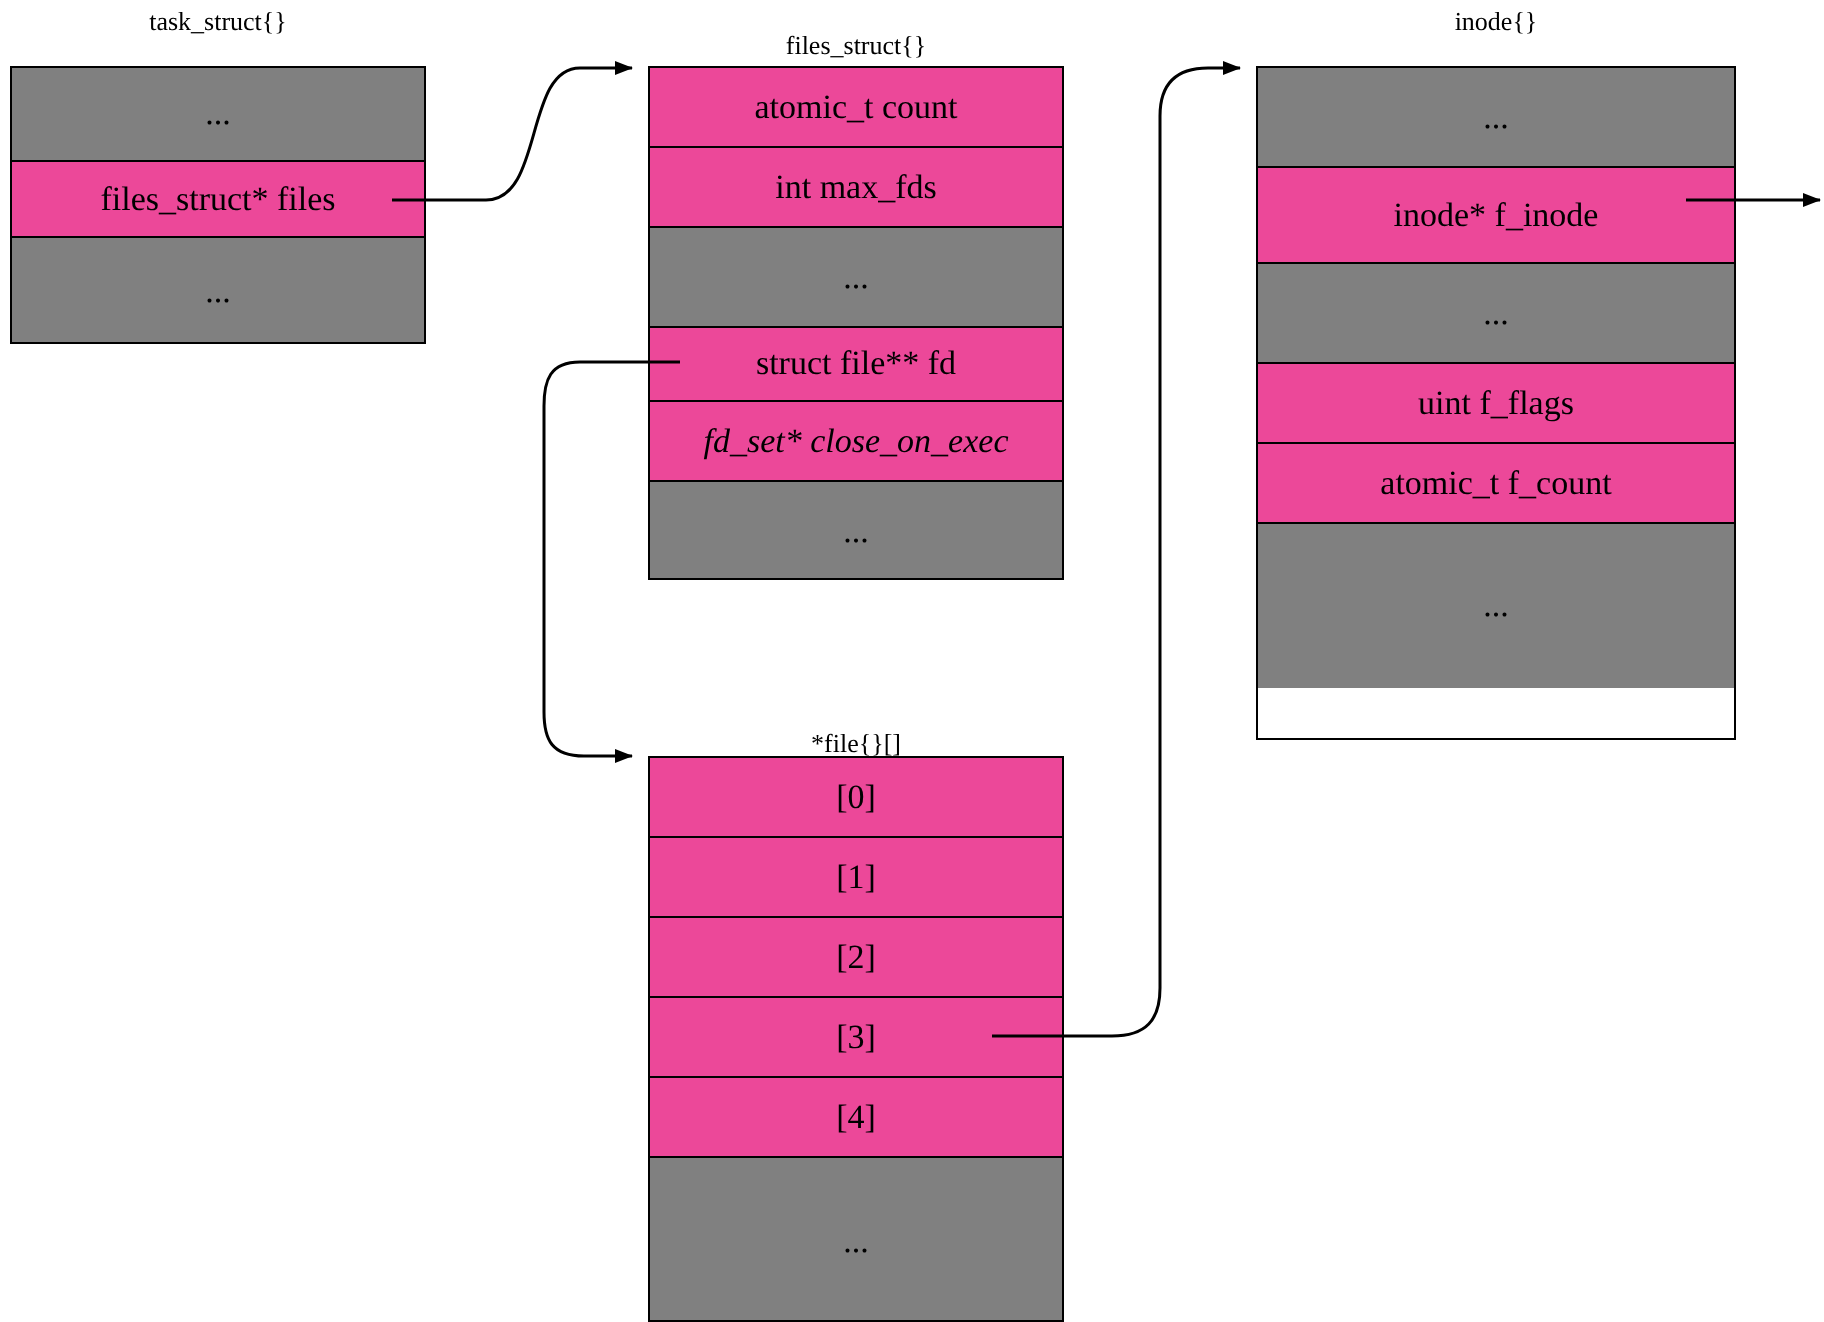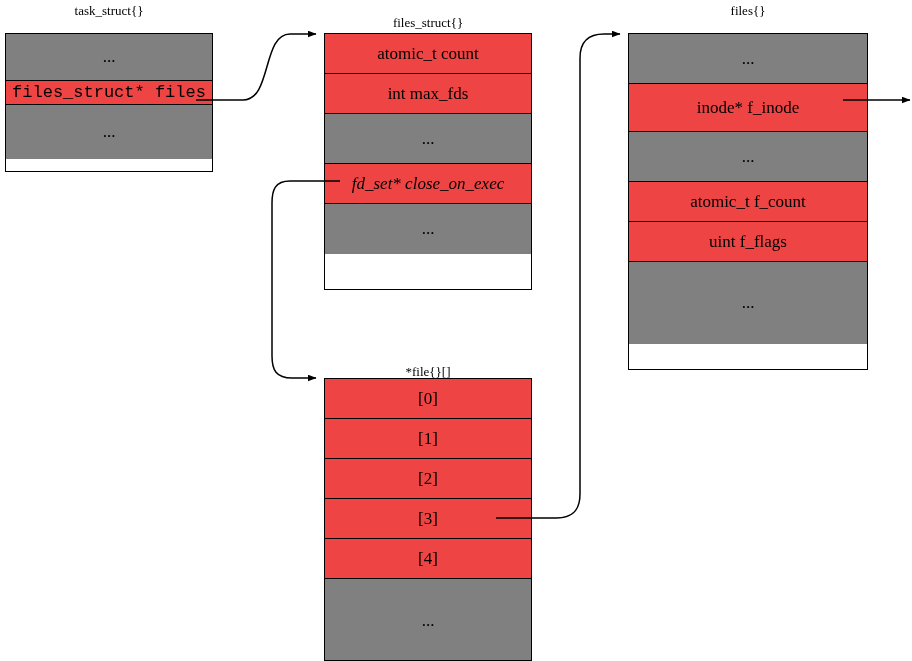--- a/index.html
+++ b/index.html
@@ -37,21 +37,21 @@
     border: 1.6px solid #000000;
     background: #ffffff;
     overflow: hidden;
   }
   .struct-row {
     box-sizing: border-box;
     border-bottom: 1.6px solid #000000;
     display: flex;
     align-items: center;
     justify-content: center;
-    background: #ef4444;
+    background: #ec4899;
     font-size: 17px;
     white-space: nowrap;
     color: #000;
   }
   .struct-row:last-child {
     border-bottom: none;
   }
   .struct-row.filler {
     background: #808080;
   }
@@ -66,44 +66,45 @@
 </style>
 </head>
 <body>
 
 <div class="canvas">
 
   <div class="struct-title" style="left:5px; top:4px; width:208px;">task_struct{}</div>
 
   <div class="struct-title" style="left:324px; top:16px; width:208px;">files_struct{}</div>
 
-  <div class="struct-title" style="left:628px; top:4px; width:240px;">files{}</div>
+  <div class="struct-title" style="left:628px; top:4px; width:240px;">inode{}</div>
 
   <div class="struct-title" style="left:324px; top:365px; width:208px;">*file{}[]</div>
 
   <div class="struct-box" style="left:5px; top:33px; width:208px; height:139px;">
     <div class="struct-row filler" style="height:47px;">...</div>
-    <div class="struct-row" style="height:24px;font-family:Liberation Mono, monospace;">files_struct* files</div>
+    <div class="struct-row" style="height:38px;">files_struct* files</div>
     <div class="struct-row filler" style="height:54px;">...</div>
   </div>
 
   <div class="struct-box" style="left:324px; top:33px; width:208px; height:257px;">
     <div class="struct-row" style="height:40px;">atomic_t count</div>
     <div class="struct-row" style="height:40px;">int max_fds</div>
     <div class="struct-row filler" style="height:50px;">...</div>
+    <div class="struct-row" style="height:37px;">struct file** fd</div>
     <div class="struct-row" style="height:40px;font-style:italic;">fd_set* close_on_exec</div>
     <div class="struct-row filler" style="height:50px;">...</div>
   </div>
 
   <div class="struct-box" style="left:628px; top:33px; width:240px; height:337px;">
     <div class="struct-row filler" style="height:50px;">...</div>
     <div class="struct-row" style="height:48px;">inode* f_inode</div>
     <div class="struct-row filler" style="height:50px;">...</div>
+    <div class="struct-row" style="height:40px;">uint f_flags</div>
     <div class="struct-row" style="height:40px;">atomic_t f_count</div>
-    <div class="struct-row" style="height:40px;">uint f_flags</div>
     <div class="struct-row filler" style="height:82px;">...</div>
   </div>
 
   <div class="struct-box" style="left:324px; top:378px; width:208px; height:283px;">
     <div class="struct-row" style="height:40px;">[0]</div>
     <div class="struct-row" style="height:40px;">[1]</div>
     <div class="struct-row" style="height:40px;">[2]</div>
     <div class="struct-row" style="height:40px;">[3]</div>
     <div class="struct-row" style="height:40px;">[4]</div>
     <div class="struct-row filler" style="height:83px;">...</div>

